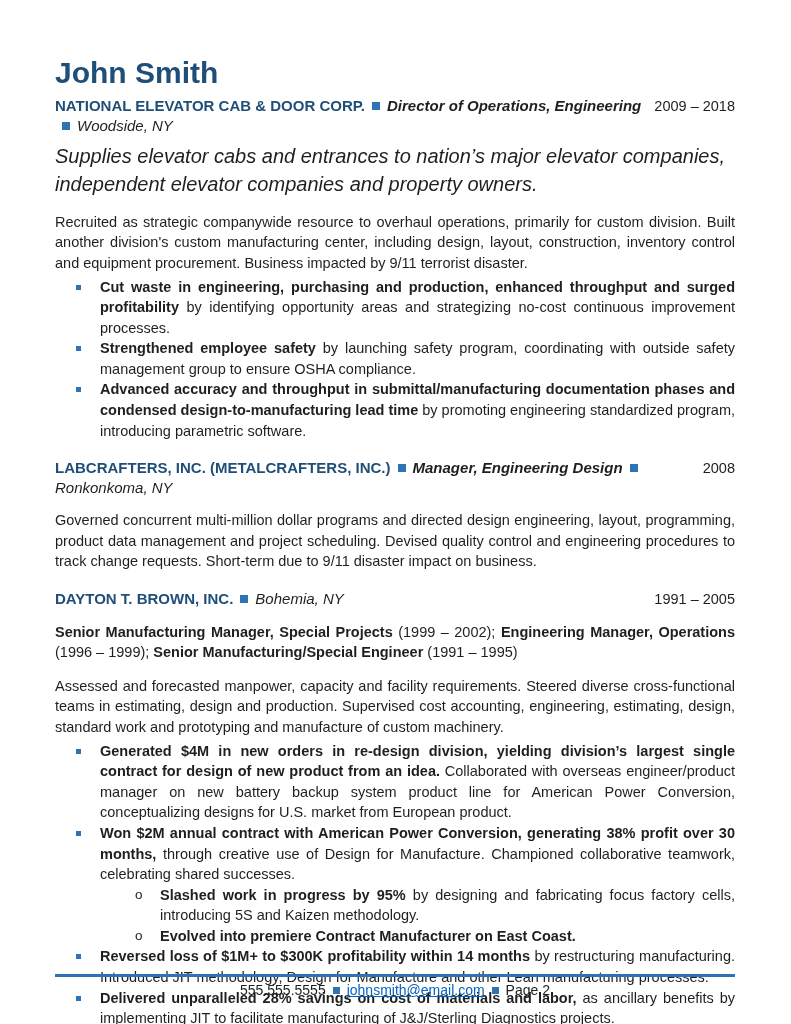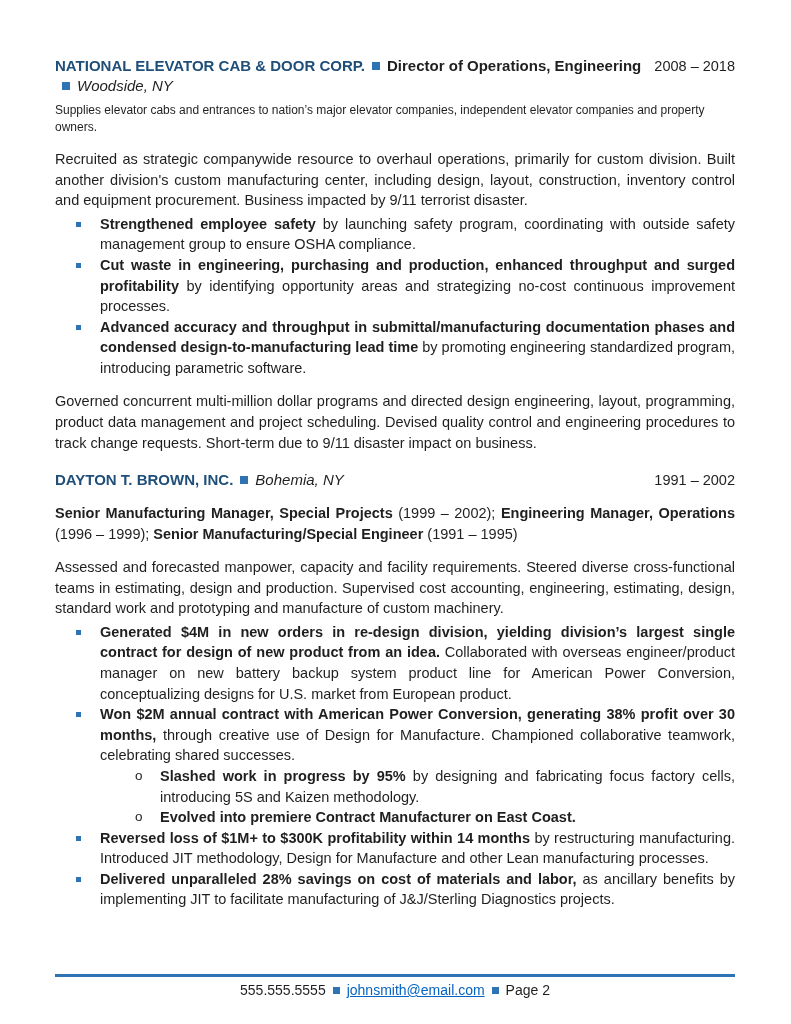--- a/index.html
+++ b/index.html
@@ -5,70 +5,77 @@
   html,body{margin:0;padding:0;}
   body{
     width:791px;height:1024px;background:#ffffff;position:relative;
     font-family:"Liberation Sans",sans-serif;color:#1f1f1f;overflow:hidden;
   }
   .page{padding:56px 56px 0 55px;}
   .name{color:#1F4E79;font-size:30px;font-weight:bold;margin:0 0 7px 0;line-height:1.1;}
   .job-header{display:flex;justify-content:space-between;align-items:baseline;font-size:15px;line-height:1.3;}
   .mt{margin-top:17px;}
   .company{color:#1F4E79;font-weight:bold;}
-  .jtitle{font-weight:bold;}
+  .jtitle{font-weight:bold;font-style:italic;}
   .it{font-style:italic;}
   .dates{font-size:14.5px;white-space:nowrap;padding-left:12px;}
   .sq{display:inline-block;width:8px;height:8px;background:#2E74B5;margin:0 7px;vertical-align:1px;}
   .sq.small{width:7px;height:7px;}
-  .tagline{font-size:12px;margin:7px 0 0;line-height:1.42;}
+  .tagline{font-style:italic;font-size:20px;margin:7px 0 0;line-height:1.42;}
   .para{font-size:14.5px;margin:13px 0 0;line-height:1.42;text-align:justify;}
   .b{font-weight:bold;}
   .bullets{margin:3px 0 0;}
   .bullet{position:relative;padding-left:45px;font-size:14.5px;line-height:1.42;margin:0;text-align:justify;}
   .bmark{position:absolute;left:21px;top:8px;width:5px;height:5px;background:#2E74B5;}
   .subbullet{position:relative;padding-left:105px;font-size:14.5px;line-height:1.42;margin:0;text-align:justify;}
   .omark{position:absolute;left:80px;top:0;font-size:13.5px;}
   .footer{position:absolute;left:55px;right:56px;bottom:26px;}
   .footer-rule{border:none;border-top:3px solid #2E74B5;margin:0 0 5px;}
   .footer-text{text-align:center;font-size:14px;}
   .email{color:#0563C1;text-decoration:underline;cursor:pointer;margin-top:44px;}
 </style>
 </head>
 <body>
 
 <div class="page">
 
+  <h1 class="name">John Smith</h1>
 
   <section>
     <div class="job-header">
       <div>
         <span class="company">NATIONAL ELEVATOR CAB &amp; DOOR CORP.</span><span class="sq"></span><span class="jtitle">Director of Operations, Engineering</span><span class="sq"></span><span class="it">Woodside, NY</span>
       </div>
-      <div class="dates">2008 – 2018</div>
+      <div class="dates">2009 – 2018</div>
     </div>
     <p class="tagline">Supplies elevator cabs and entrances to nation’s major elevator companies, independent elevator companies and property owners.</p>
     <p class="para">Recruited as strategic companywide resource to overhaul operations, primarily for custom division. Built another division's custom manufacturing center, including design, layout, construction, inventory control and equipment procurement. Business impacted by 9/11 terrorist disaster.</p>
     <div class="bullets">
+      <p class="bullet"><span class="bmark"></span><span class="b">Cut waste in engineering, purchasing and production, enhanced throughput and surged profitability</span><span> by identifying opportunity areas and strategizing no-cost continuous improvement processes.</span></p>
       <p class="bullet"><span class="bmark"></span><span class="b">Strengthened employee safety</span><span> by launching safety program, coordinating with outside safety management group to ensure OSHA compliance.</span></p>
-      <p class="bullet"><span class="bmark"></span><span class="b">Cut waste in engineering, purchasing and production, enhanced throughput and surged profitability</span><span> by identifying opportunity areas and strategizing no-cost continuous improvement processes.</span></p>
       <p class="bullet"><span class="bmark"></span><span class="b">Advanced accuracy and throughput in submittal/manufacturing documentation phases and condensed design-to-manufacturing lead time</span><span> by promoting engineering standardized program, introducing parametric software.</span></p>
     </div>
   </section>
 
   <section>
+    <div class="job-header mt">
+      <div>
+        <span class="company">LABCRAFTERS, INC. (METALCRAFTERS, INC.)</span><span class="sq"></span><span class="jtitle">Manager, Engineering Design</span><span class="sq"></span><span class="it">Ronkonkoma, NY</span>
+      </div>
+      <div class="dates">2008</div>
+    </div>
     <p class="para">Governed concurrent multi-million dollar programs and directed design engineering, layout, programming, product data management and project scheduling. Devised quality control and engineering procedures to track change requests. Short-term due to 9/11 disaster impact on business.</p>
   </section>
 
   <section>
     <div class="job-header mt">
       <div>
         <span class="company">DAYTON T. BROWN, INC.</span><span class="sq"></span><span class="it">Bohemia, NY</span>
       </div>
-      <div class="dates">1991 – 2002</div>
+      <div class="dates">1991 – 2005</div>
     </div>
     <p class="para"><span class="b">Senior Manufacturing Manager, Special Projects</span><span> (1999 – 2002); </span><span class="b">Engineering Manager, Operations</span><span> (1996 – 1999); </span><span class="b">Senior Manufacturing/Special Engineer</span><span> (1991 – 1995)</span></p>
     <p class="para">Assessed and forecasted manpower, capacity and facility requirements. Steered diverse cross-functional teams in estimating, design and production. Supervised cost accounting, engineering, estimating, design, standard work and prototyping and manufacture of custom machinery.</p>
     <div class="bullets">
       <p class="bullet"><span class="bmark"></span><span class="b">Generated $4M in new orders in re-design division, yielding division’s largest single contract for design of new product from an idea.</span><span> Collaborated with overseas engineer/product manager on new battery backup system product line for American Power Conversion, conceptualizing designs for U.S. market from European product.</span></p>
       <p class="bullet"><span class="bmark"></span><span class="b">Won $2M annual contract with American Power Conversion, generating 38% profit over 30 months,</span><span> through creative use of Design for Manufacture. Championed collaborative teamwork, celebrating shared successes.</span></p>
       <p class="subbullet"><span class="omark">o</span><span class="b">Slashed work in progress by 95%</span><span> by designing and fabricating focus factory cells, introducing 5S and Kaizen methodology.</span></p>
       <p class="subbullet"><span class="omark">o</span><span class="b">Evolved into premiere Contract Manufacturer on East Coast.</span><span></span></p>
       <p class="bullet"><span class="bmark"></span><span class="b">Reversed loss of $1M+ to $300K profitability within 14 months</span><span> by restructuring manufacturing. Introduced JIT methodology, Design for Manufacture and other Lean manufacturing processes.</span></p>
       <p class="bullet"><span class="bmark"></span><span class="b">Delivered unparalleled 28% savings on cost of materials and labor,</span><span> as ancillary benefits by implementing JIT to facilitate manufacturing of J&amp;J/Sterling Diagnostics projects.</span></p>

